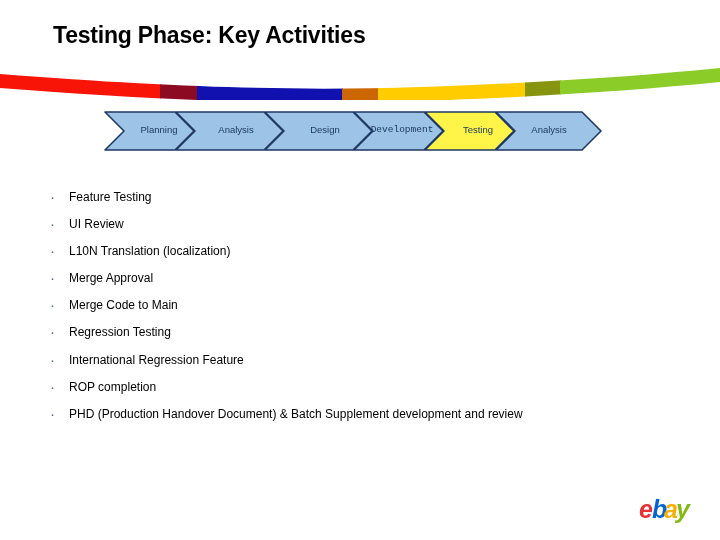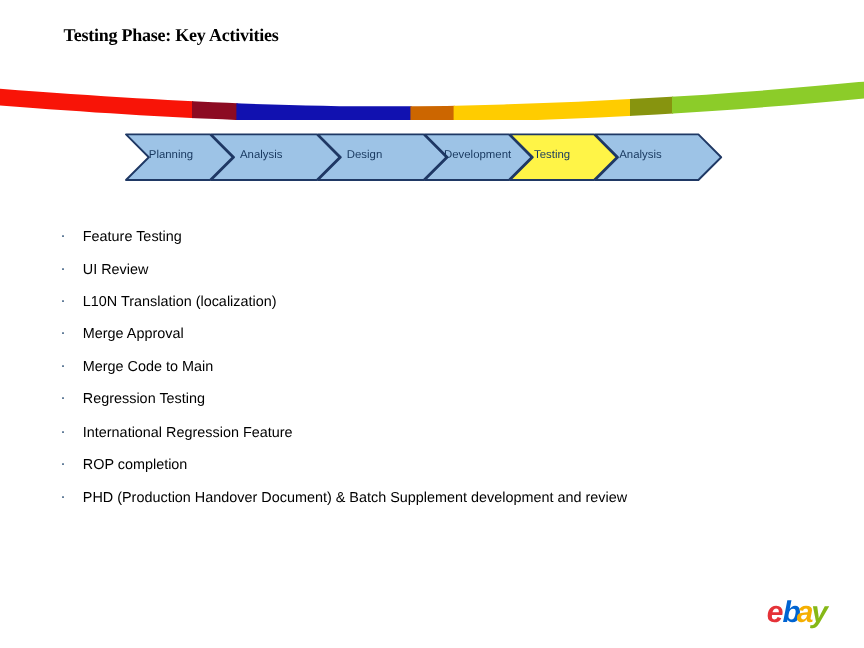--- a/index.html
+++ b/index.html
@@ -22,26 +22,25 @@
     height: 540px;
     background: #ffffff;
   }
 
   
   #slide-title {
     position: absolute;
     left: 53px;
     top: 22px;
     width: 620px;
-    font-size: 15px;
+    font-size: 23px;
     font-weight: bold;
     color: #000000;
     letter-spacing: -0.2px;
     white-space: nowrap;
-    font-family: Liberation Serif, serif;
   }
 
   
   #accent-bar {
     position: absolute;
     left: 0;
     top: 66px;
     width: 720px;
     height: 34px;
   }
@@ -54,20 +53,21 @@
     width: 500px;
     height: 42px;
   }
   .chevron-label {
     position: absolute;
     top: 0;
     height: 40px;
     line-height: 40px;
     font-size: 9.5px;
     color: #17375e;
+    text-align: center;
     white-space: nowrap;
     overflow: hidden;
     pointer-events: none;
   }
 
   
   #bullet-list {
     position: absolute;
     left: 47px;
     top: 186px;
@@ -141,21 +141,21 @@
       <path d="M250,2 L320,2 L339,21 L320,40 L250,40 L269,21 Z" fill="#9dc3e6" stroke="#1f3864" stroke-width="1.6" stroke-linejoin="round"></path>
 
       <path d="M321,2 L391,2 L410,21 L391,40 L321,40 L340,21 Z" fill="#fff447" stroke="#1f3864" stroke-width="1.6" stroke-linejoin="round"></path>
 
       <path d="M392,2 L478,2 L497,21 L478,40 L392,40 L411,21 Z" fill="#9dc3e6" stroke="#1f3864" stroke-width="1.6" stroke-linejoin="round"></path>
     </svg>
 
     <div class="chevron-label" style="left:20px;  width:70px;">Planning</div>
     <div class="chevron-label" style="left:96px; width:72px;">Analysis</div>
     <div class="chevron-label" style="left:185px; width:72px;">Design</div>
-    <div class="chevron-label" style="left:266px; width:64px;">Development</div>
+    <div class="chevron-label" style="left:266px; width:64px;font-family:Liberation Mono, monospace;">Development</div>
     <div class="chevron-label" style="left:341px; width:66px;">Testing</div>
     <div class="chevron-label" style="left:412px; width:66px;">Analysis</div>
   </div>
 
   <div id="bullet-list">
     <div class="bullet-row">
       <span class="bullet-mark">·</span>
       <span class="bullet-text">Feature Testing</span>
     </div>
     <div class="bullet-row">

